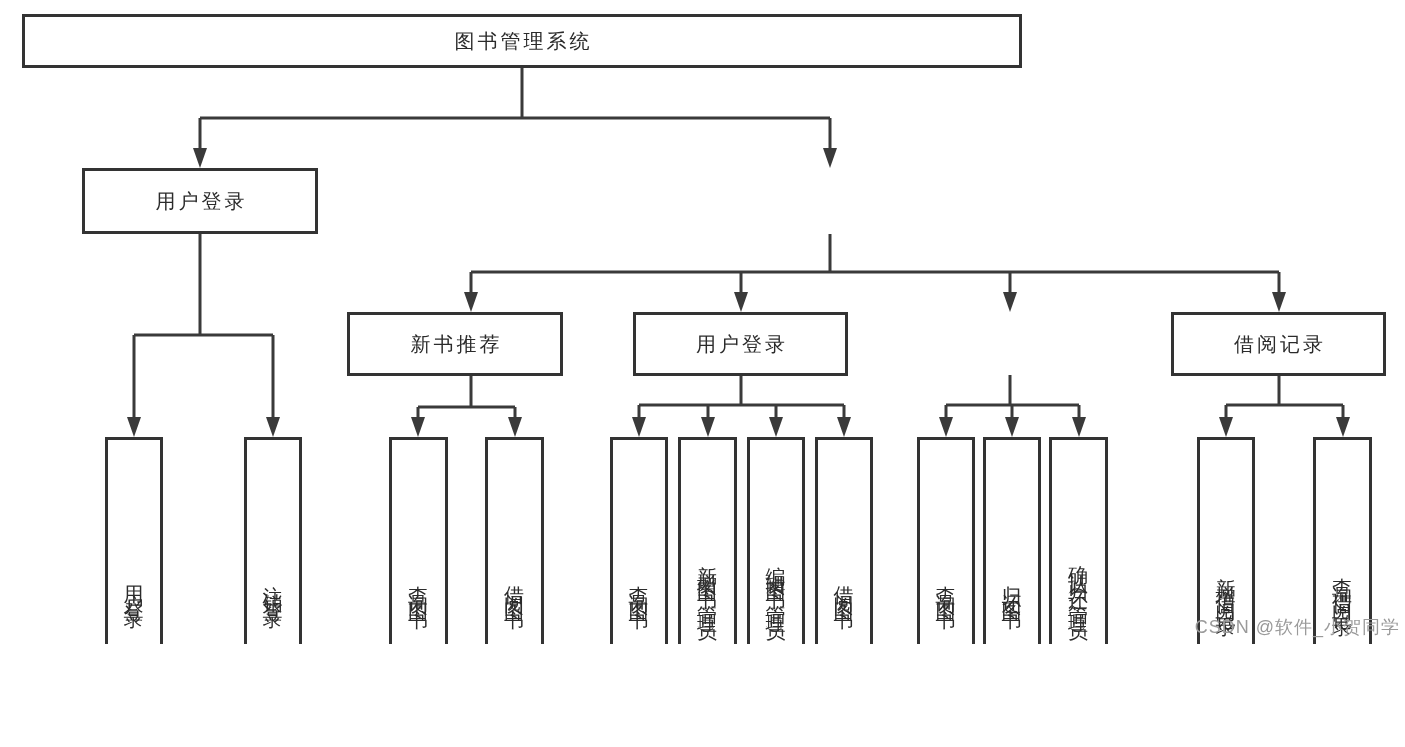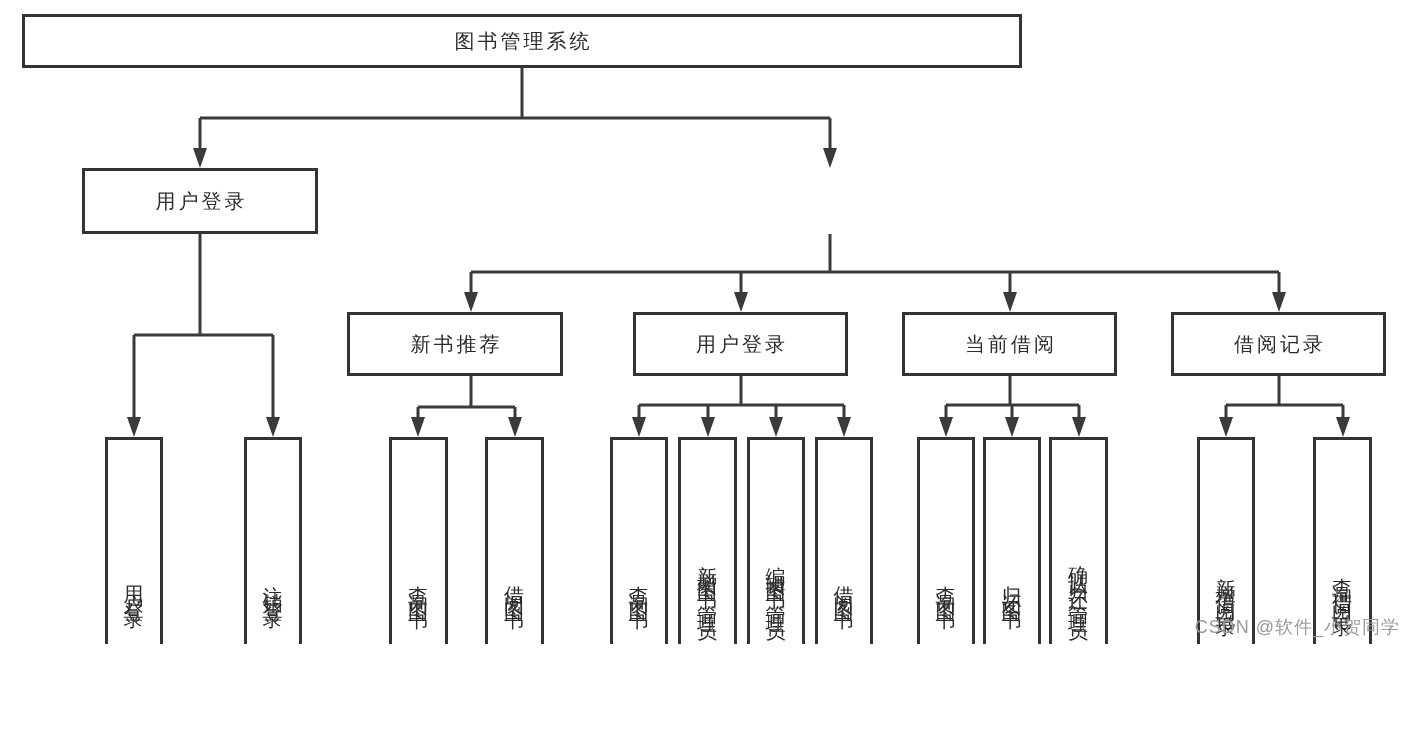--- a/index.html
+++ b/index.html
@@ -98,23 +98,20 @@
   <div class="box hbox" style="left:82px;top:168px;width:236px;height:66px">
     <span>用户登录</span>
   </div>
 
   <div class="box hbox" style="left:347px;top:312px;width:216px;height:64px">
     <span>新书推荐</span>
   </div>
   <div class="box hbox" style="left:633px;top:312px;width:215px;height:64px">
     <span>用户登录</span>
   </div>
-  <div class="box hbox" style="left:902px;top:312px;width:215px;height:64px">
-    <span>当前借阅</span>
-  </div>
   <div class="box hbox" style="left:1171px;top:312px;width:215px;height:64px">
     <span>借阅记录</span>
   </div>
 
   <div class="box vbox" style="left:105px;top:437px;width:58px;height:298px">
     <span>用户登录</span>
   </div>
   <div class="box vbox" style="left:244px;top:437px;width:58px;height:298px">
     <span>注销登录</span>
   </div>

